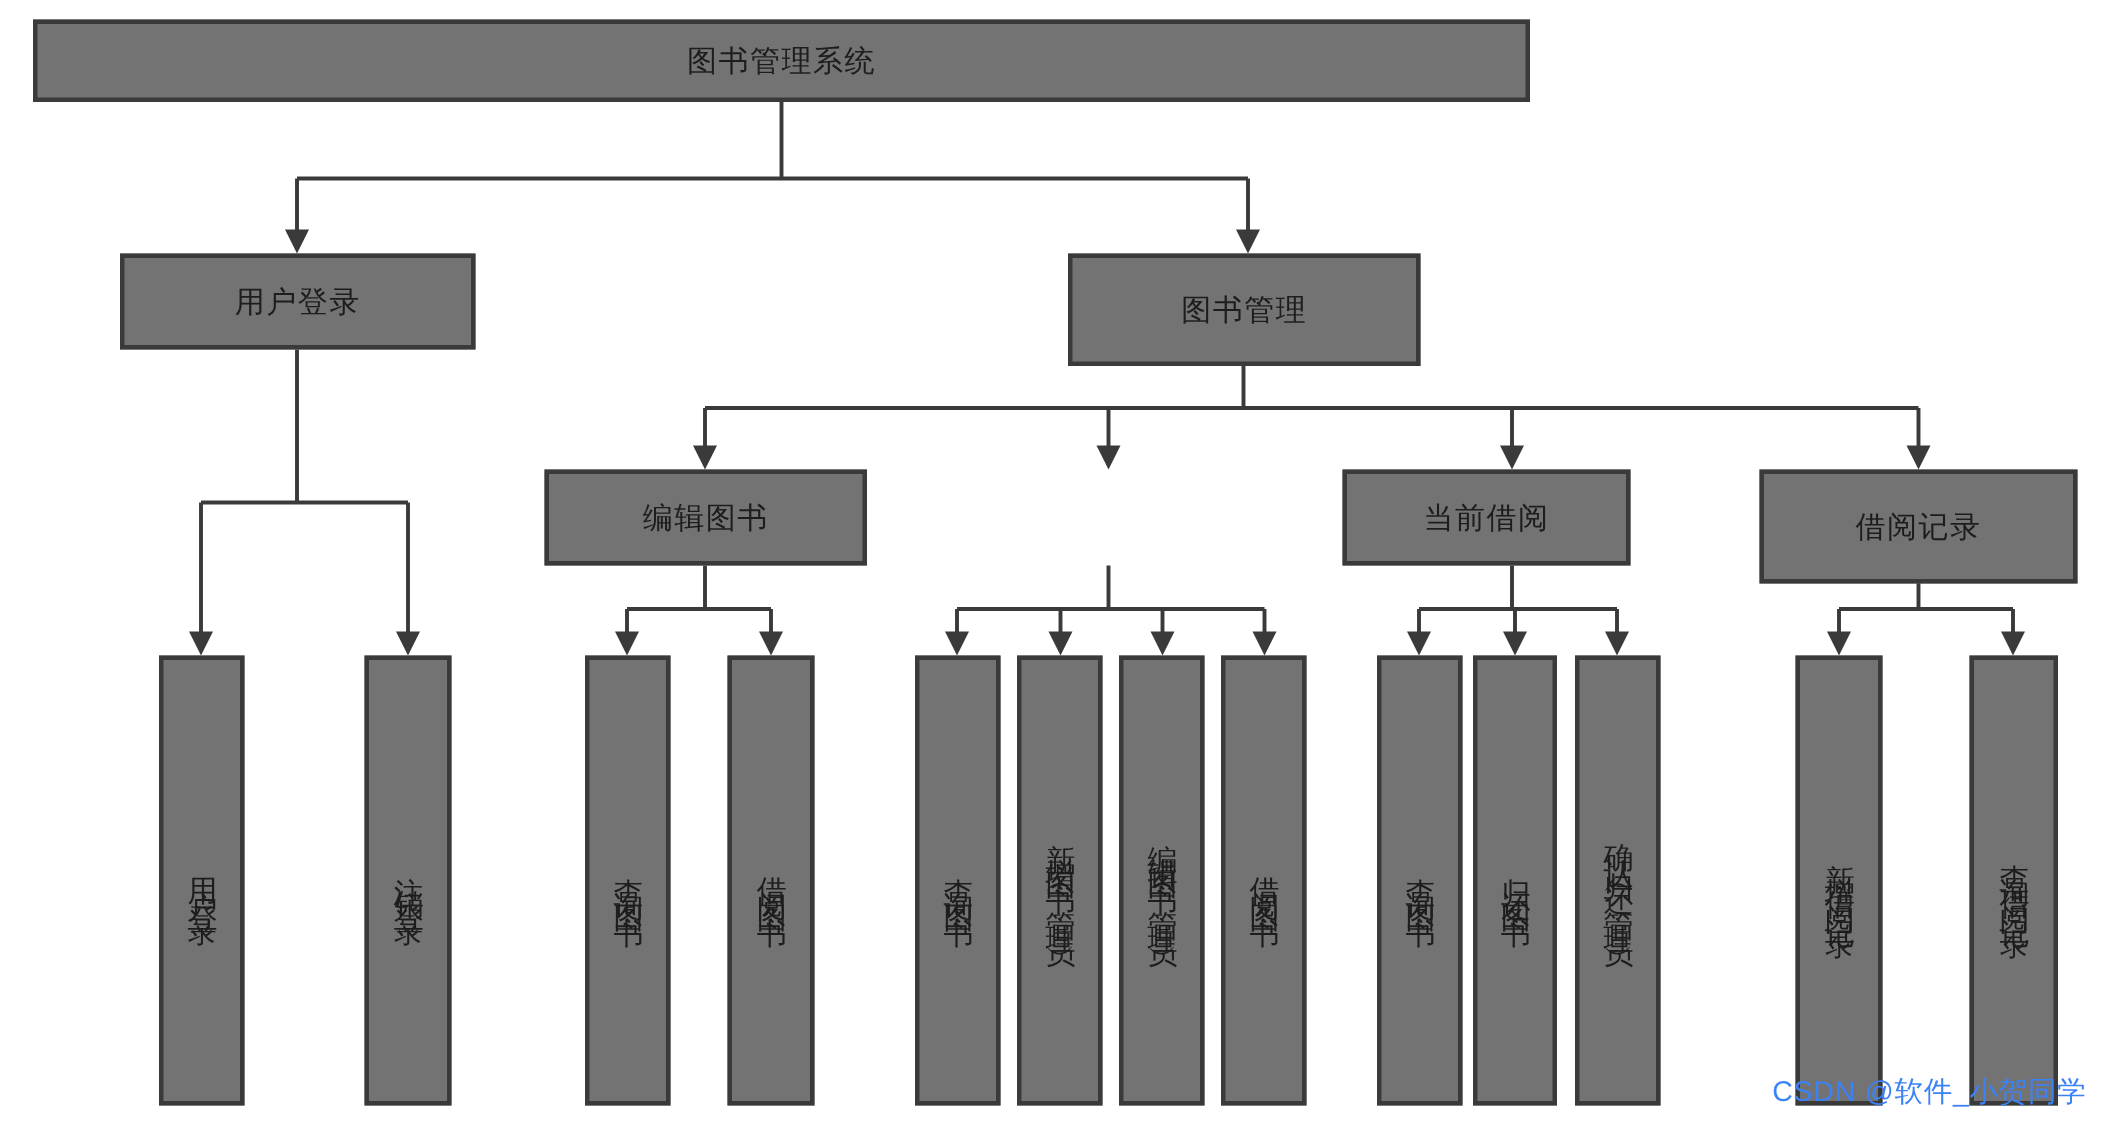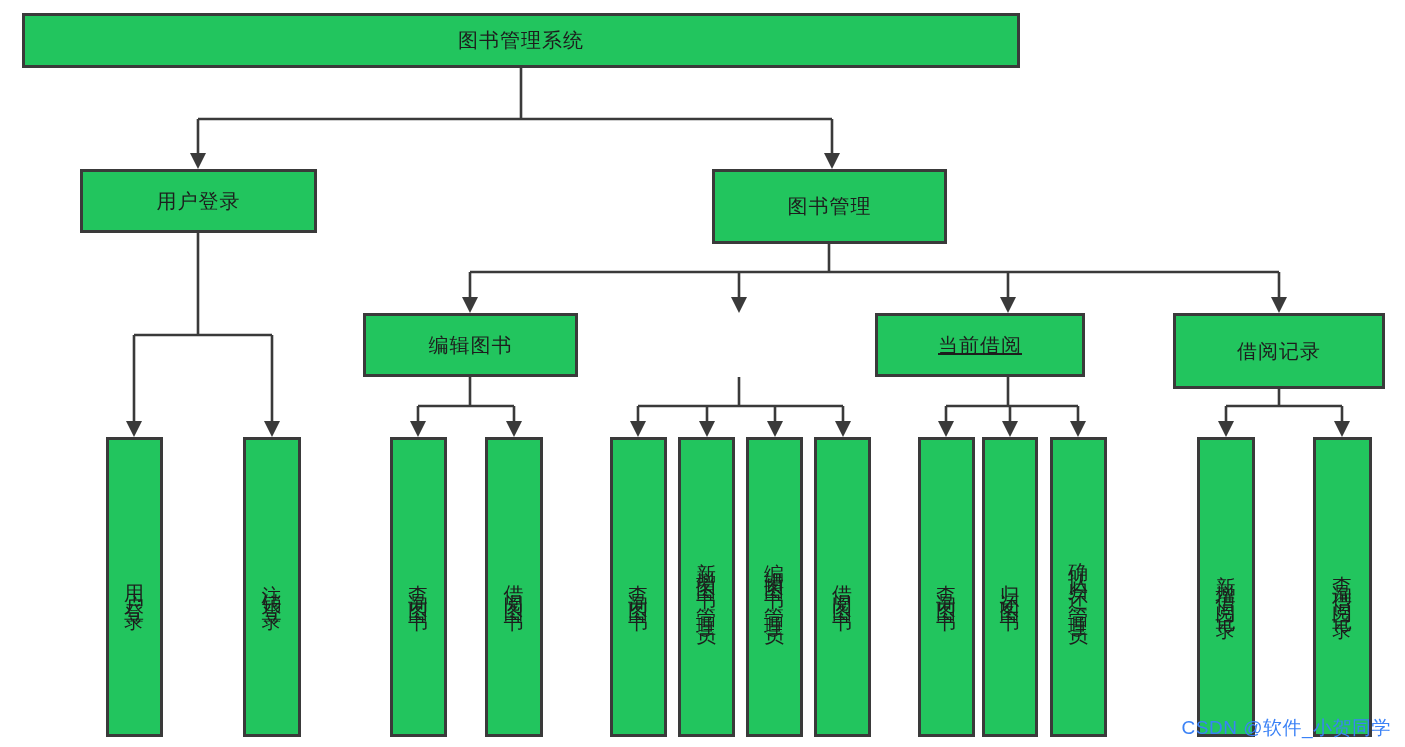--- a/index.html
+++ b/index.html
@@ -6,40 +6,40 @@
   .canvas{
     position:relative;
     width:1405px;height:747px;
     background:#ffffff;
     font-family:"Liberation Sans","DejaVu Sans",sans-serif;
     overflow:hidden;
   }
   .connectors{position:absolute;left:0;top:0;width:1405px;height:747px;}
   .box{
     position:absolute;
-    background:#22c55e;
+    background:#737373;
     border:3px solid #3a3a3a;
     box-sizing:border-box;
     display:flex;align-items:center;justify-content:center;
     color:#1d1d1d;font-size:20px;letter-spacing:1px;
     text-align:center;
   }
   .vbox{
     writing-mode:vertical-rl;
     letter-spacing:9px;
     line-height:1;
     font-size:20px;
   }
   
   .n-root{left:22px;top:13px;width:998px;height:55px;}
   .n-user-login{left:80px;top:169px;width:237px;height:64px;}
   .n-book-mgmt{left:712px;top:169px;width:235px;height:75px;}
   .n-new-books{left:363px;top:313px;width:215px;height:64px;}
   .n-book-borrow{left:633px;top:313px;width:212px;height:64px;}
-  .n-current-borrow{left:875px;top:313px;width:210px;height:64px;text-decoration:underline;}
+  .n-current-borrow{left:895px;top:313px;width:192px;height:64px;}
   .n-borrow-records{left:1173px;top:313px;width:212px;height:76px;}
   .l-login{left:106px;top:437px;width:57px;height:300px;}
   .l-logout{left:243px;top:437px;width:58px;height:300px;}
   .l-nb-query{left:390px;top:437px;width:57px;height:300px;}
   .l-nb-borrow{left:485px;top:437px;width:58px;height:300px;}
   .l-bb-query{left:610px;top:437px;width:57px;height:300px;}
   .l-bb-add{left:678px;top:437px;width:57px;height:300px;}
   .l-bb-edit{left:746px;top:437px;width:57px;height:300px;}
   .l-bb-borrow{left:814px;top:437px;width:57px;height:300px;}
   .l-cb-query{left:918px;top:437px;width:57px;height:300px;}

